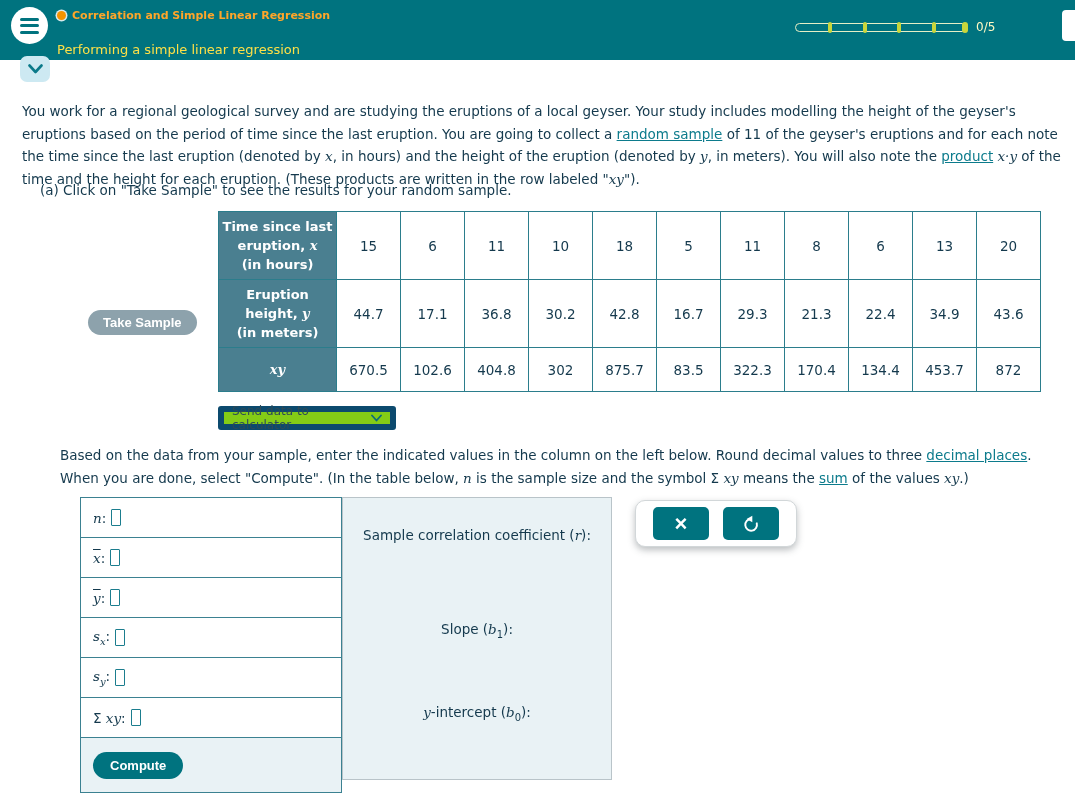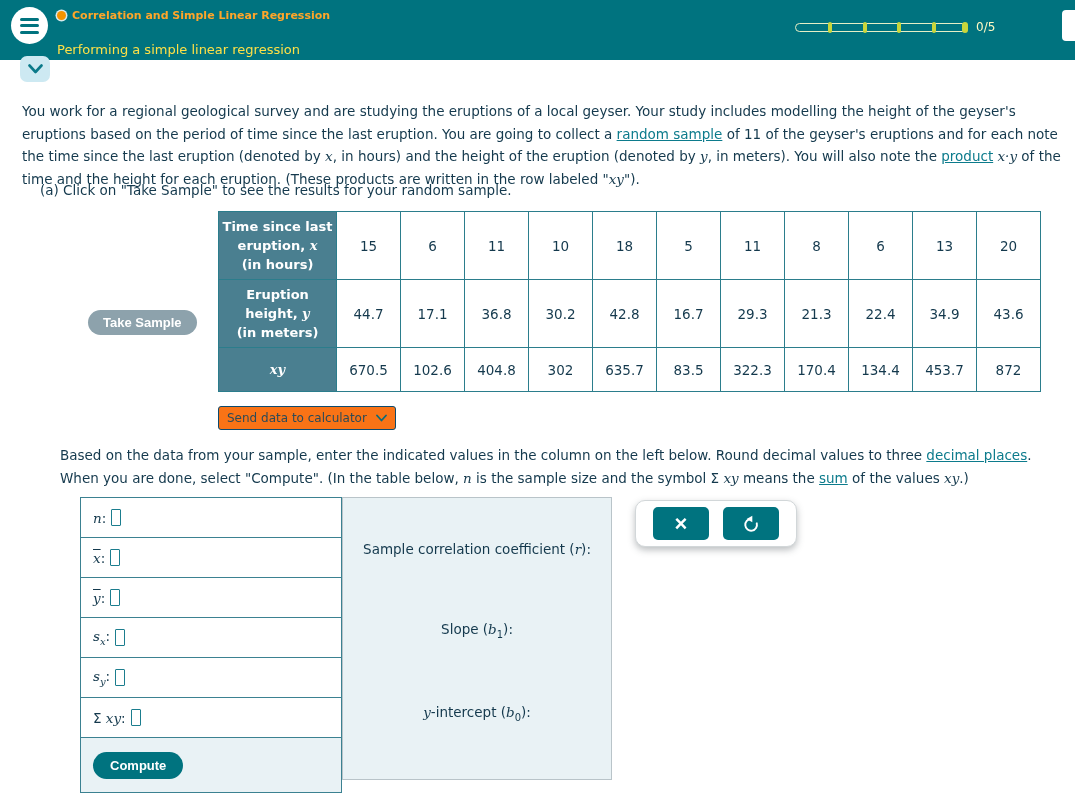--- a/index.html
+++ b/index.html
@@ -60,21 +60,21 @@
   }
   .data-table th, .data-table td { border:1px solid #2B7D8C; text-align:center; vertical-align:middle; }
   .data-table th { width:118px; background:#4A7F90; color:#fff; font-weight:bold; font-size:13px; line-height:19px; }
   .data-table td { width:64px; background:#fff; color:#14394D; font-size:13.5px; }
   .data-table tr.tall { height:68px; }
   .data-table tr.short { height:44px; }
   .data-table th .mvar { font-weight:bold; }
 
   .send-select {
     position:absolute; top:406px; left:218px; width:178px; height:24px;
-    background:#f97316; border:1px solid #0c4a6e; border-radius:3px;
+    background:#84cc16; border:6px solid #0c4a6e; border-radius:3px;
     display:flex; align-items:center; justify-content:space-between;
     padding:0 8px; font-size:12px; color:#2D4A57; cursor:pointer;
   }
 
   
   .input-table {
     position:absolute; top:497px; left:80px; width:262px;
     border:1px solid #3B8191; background:#fff;
   }
   .irow { height:40px; border-bottom:1px solid #3B8191; display:flex; align-items:center; padding-left:12px; }
@@ -85,21 +85,21 @@
     background:#00737F; color:#fff; font-weight:bold; font-size:13px;
     border:none; border-radius:14px; padding:6px 17px; cursor:pointer;
   }
 
   
   .results-panel {
     position:absolute; top:497px; left:342px; width:270px; height:283px;
     background:#E9F2F5; border:1px solid #B9C4C9;
   }
   .result-label { position:absolute; left:0; right:0; text-align:center; font-size:13.5px; color:#14394D; }
-  .r-label { top:43px; }
+  .r-label { top:29px; }
   .slope-label { top:123px; }
   .int-label { top:206px; }
 
   
   .actions-box {
     position:absolute; top:500px; left:635px; width:162px; height:47px;
     background:#fff; border:1px solid #D2D7D9; border-radius:10px;
     display:flex; align-items:center; justify-content:center; gap:14px;
     box-shadow:0 3px 7px rgba(60,70,75,0.35);
   }
@@ -191,21 +191,21 @@
     <td>22.4</td>
     <td>34.9</td>
     <td>43.6</td>
   </tr>
   <tr class="short">
     <th><span class="mvar">xy</span></th>
     <td>670.5</td>
     <td>102.6</td>
     <td>404.8</td>
     <td>302</td>
-    <td>635.7</td>
+    <td>875.7</td>
     <td>83.5</td>
     <td>322.3</td>
     <td>170.4</td>
     <td>134.4</td>
     <td>453.7</td>
     <td>872</td>
   </tr>
 </tbody>
   </table>
 

